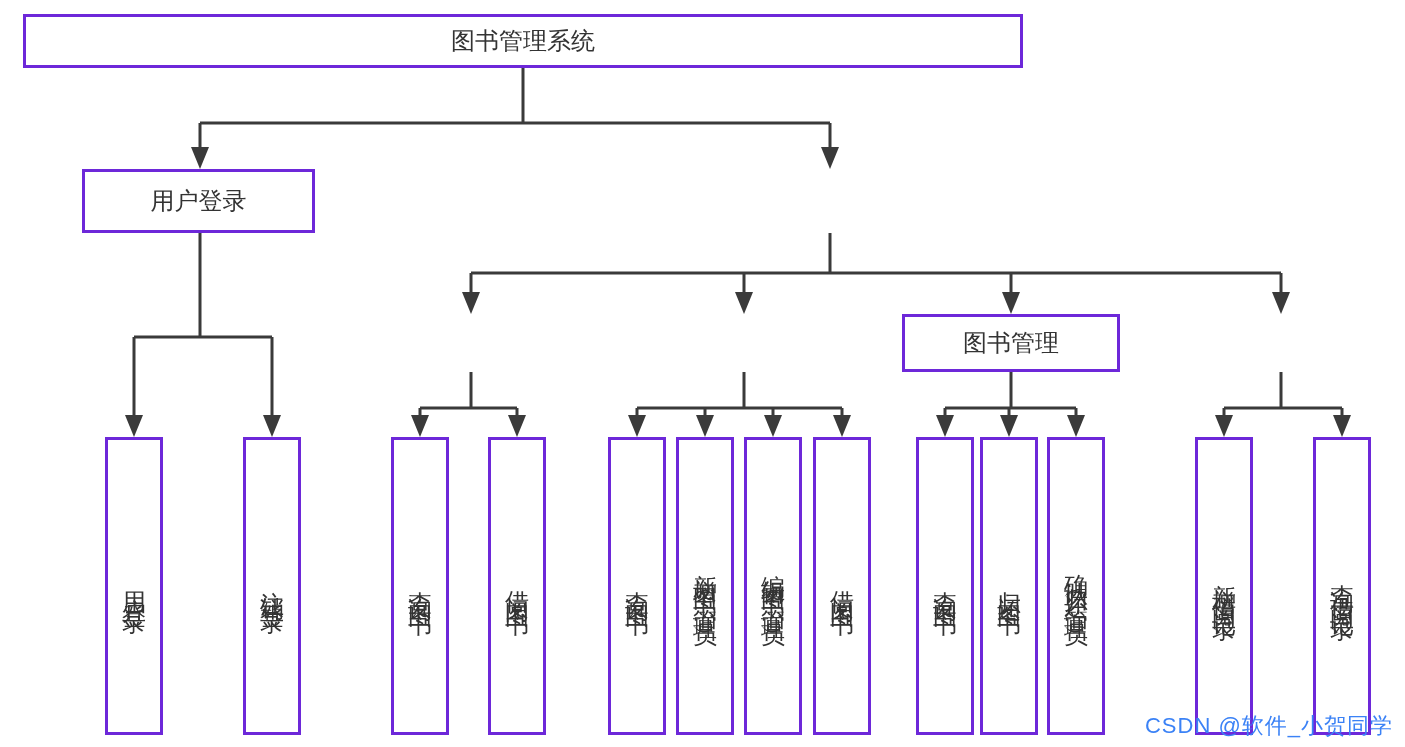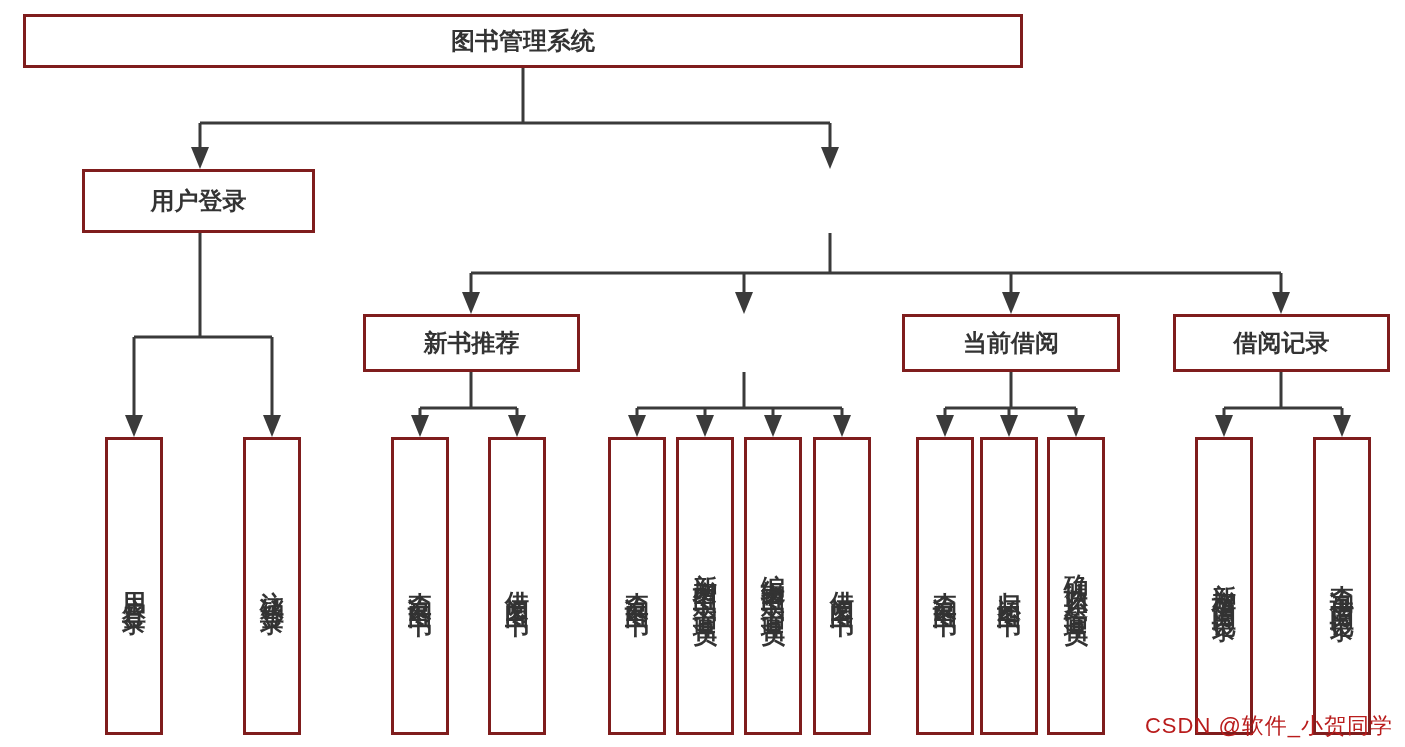--- a/index.html
+++ b/index.html
@@ -12,44 +12,43 @@
     overflow: hidden;
   }
   .connectors {
     position: absolute;
     left: 0; top: 0;
     width: 1405px; height: 747px;
   }
   .box {
     position: absolute;
     box-sizing: border-box;
-    border: 3px solid #7f1d1d;
+    border: 3px solid #6d28d9;
     background: #ffffff;
     color: #333333;
     display: flex;
     align-items: center;
     justify-content: center;
     font-size: 24px;
     text-align: center;
     line-height: 1.25;
-    font-weight: bold;
   }
   .leaf {
     writing-mode: vertical-rl;
     text-orientation: mixed;
     letter-spacing: 7px;
     line-height: 1;
     font-size: 24px;
   }
   .watermark {
     position: absolute;
     right: 12px;
     bottom: 6px;
     font-size: 22px;
-    color: #b91c1c;
+    color: #3b82f6;
     letter-spacing: 1px;
     white-space: nowrap;
   }
 </style>
 </head>
 <body>
 
 <div class="stage">
 
   <svg class="connectors" viewBox="0 0 1405 747" xmlns="http://www.w3.org/2000/svg">
@@ -89,23 +88,21 @@
       <polygon points="1067,415 1085,415 1076,437"></polygon>
       <polygon points="1215,415 1233,415 1224,437"></polygon>
       <polygon points="1333,415 1351,415 1342,437"></polygon>
     </g>
   </svg>
 
   <div class="box" style="left:23px; top:14px; width:1000px; height:54px">图书管理系统</div>
 
   <div class="box" style="left:82px; top:169px; width:233px; height:64px">用户登录</div>
 
-  <div class="box" style="left:363px; top:314px; width:217px; height:58px">新书推荐</div>
-  <div class="box" style="left:902px; top:314px; width:218px; height:58px">当前借阅</div>
-  <div class="box" style="left:1173px; top:314px; width:217px; height:58px">借阅记录</div>
+  <div class="box" style="left:902px; top:314px; width:218px; height:58px">图书管理</div>
 
   <div class="box leaf" style="left:105px; top:437px; width:58px; height:298px">用户登录</div>
   <div class="box leaf" style="left:243px; top:437px; width:58px; height:298px">注销登录</div>
 
   <div class="box leaf" style="left:391px; top:437px; width:58px; height:298px">查询图书</div>
   <div class="box leaf" style="left:488px; top:437px; width:58px; height:298px">借阅图书</div>
 
   <div class="box leaf" style="left:608px; top:437px; width:58px; height:298px">查询图书</div>
   <div class="box leaf" style="left:676px; top:437px; width:58px; height:298px">新增图书（管理员）</div>
   <div class="box leaf" style="left:744px; top:437px; width:58px; height:298px">编辑图书（管理员）</div>

